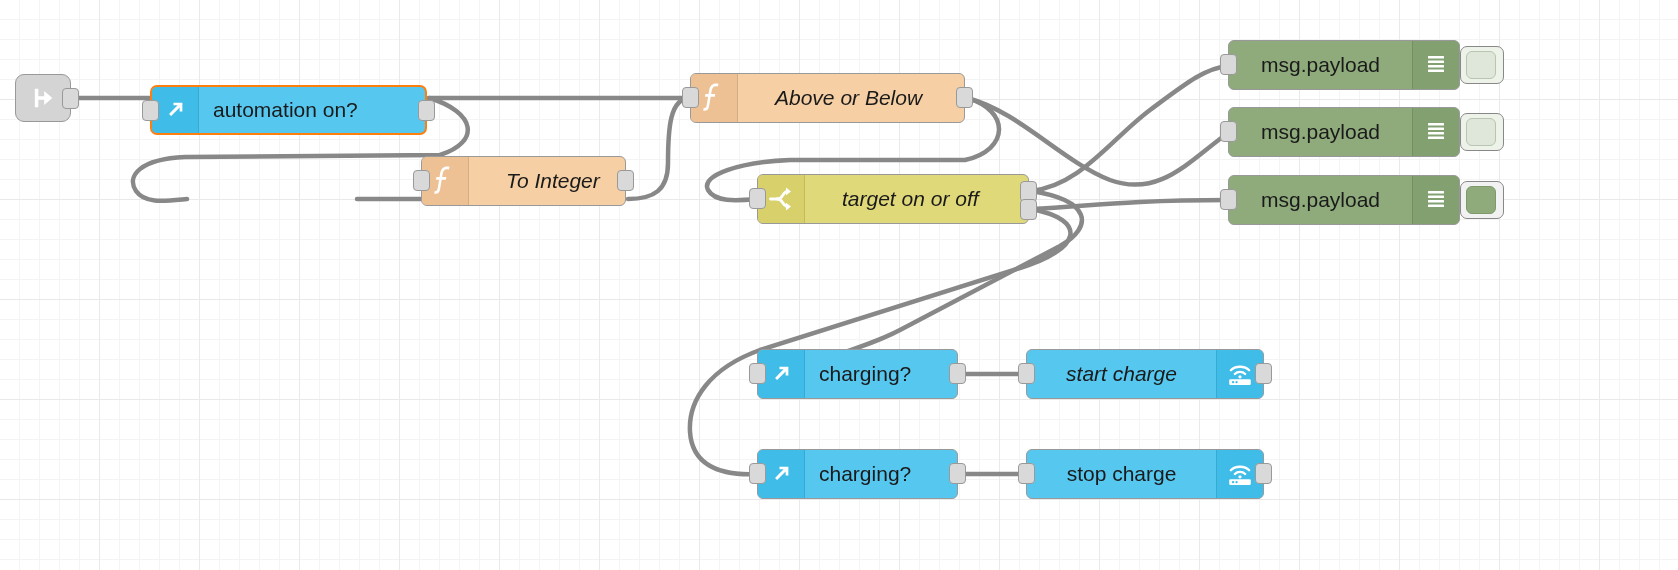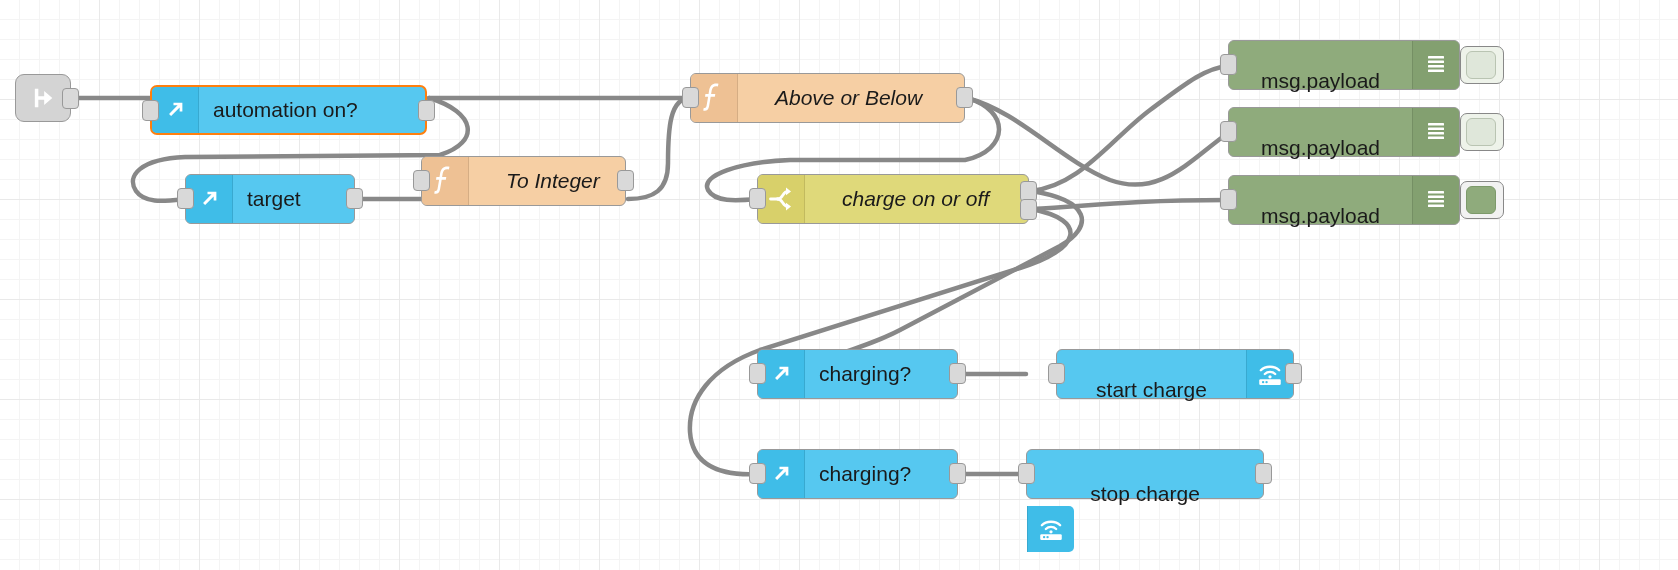--- a/index.html
+++ b/index.html
@@ -53,21 +53,21 @@
     border-radius:0 5px 5px 0;
   }
   .n-label{
     flex:1 1 auto;
     display:flex;align-items:center;
     padding:0 14px;
     font-size:21px;
     color:#1a1a1a;
     white-space:nowrap;
   }
-  .n-label.center{justify-content:center;margin-top:32px;}
+  .n-label.center{justify-content:center;}
   .n-label.italic{font-style:italic;padding-left:37px;}
   .port{
     position:absolute;
     width:17px;height:21px;
     background:#d9d9d9;
     border:1px solid #999;
     border-radius:4px;
     box-sizing:border-box;
   }
   .port.in{left:-9px;}
@@ -162,30 +162,20 @@
     <div class="n-icon c-blue-dark">
       <svg class="icn" width="26" height="26" viewBox="0 0 24 24">
         <path fill="#ffffff" d="M6.5 15.6 L14.4 7.7 L10.6 7.7 L10.6 5.2 L18.8 5.2 L18.8 13.4 L16.3 13.4 L16.3 9.6 L8.4 17.5 Z"></path>
       </svg>
     </div>
     <div class="n-label">automation on?</div>
     <span class="port in" style="top:13px;left:-10px;"></span>
     <span class="port out" style="top:13px;right:-10px;"></span>
   </div>
 
-  <div class="node c-blue" style="left:185px;top:174px;width:170px;height:50px;">
-    <div class="n-icon c-blue-dark">
-      <svg class="icn" width="26" height="26" viewBox="0 0 24 24">
-        <path fill="#ffffff" d="M6.5 15.6 L14.4 7.7 L10.6 7.7 L10.6 5.2 L18.8 5.2 L18.8 13.4 L16.3 13.4 L16.3 9.6 L8.4 17.5 Z"></path>
-      </svg>
-    </div>
-    <div class="n-label">target</div>
-    <span class="port in" style="top:13px;"></span>
-    <span class="port out" style="top:13px;"></span>
-  </div>
 
   <div class="node c-orange" style="left:421px;top:156px;width:205px;height:50px;">
     <div class="n-icon c-orange-dark">
       <svg class="icn" width="26" height="30" viewBox="0 0 24 28">
         <path fill="#ffffff" d="M15.6 3.2 C12.6 2.3 10.4 3.7 9.9 6.8 L9.3 10.3 L13.2 10.3 L12.8 12.9 L8.9 12.9 L7.4 21.6 C6.8 25.1 4.7 26.6 1.9 25.7 L2.5 23.1 C4 23.6 4.8 22.9 5.1 21.1 L6.5 12.9 L3.6 12.9 L4 10.3 L6.9 10.3 L7.5 6.6 C8.2 2.2 11.3 -0.4 16.2 0.7 Z"></path>
       </svg>
     </div>
     <div class="n-label italic">To Integer</div>
     <span class="port in" style="top:13px;"></span>
     <span class="port out" style="top:13px;"></span>
@@ -207,21 +197,21 @@
       <svg class="icn" width="28" height="28" viewBox="0 0 24 24">
         <g fill="none" stroke="#ffffff" stroke-width="2.4" stroke-linecap="round" stroke-linejoin="round">
           <path d="M3 12 L9 12"></path>
           <path d="M9 12 C14 12 13 5.5 18 5.5"></path>
           <path d="M9 12 C14 12 13 18.5 18 18.5"></path>
         </g>
         <path fill="#ffffff" d="M16.3 2.2 L20.6 5.5 L16.3 8.8 Z"></path>
         <path fill="#ffffff" d="M16.3 15.2 L20.6 18.5 L16.3 21.8 Z"></path>
       </svg>
     </div>
-    <div class="n-label italic">charge on or off</div>
+    <div class="n-label italic">target on or off</div>
     <span class="port in" style="top:13px;"></span>
     <span class="port out" style="top:6px;"></span>
     <span class="port out" style="top:24px;"></span>
   </div>
 
   <div class="node c-green" style="left:1228px;top:40px;width:232px;height:50px;">
     <div class="n-label center">msg.payload</div>
     <div class="n-icon right c-green-dark">
       <svg class="icn" width="24" height="24" viewBox="0 0 24 24">
         <g fill="#ffffff">
@@ -278,21 +268,21 @@
     <div class="n-icon c-blue-dark">
       <svg class="icn" width="26" height="26" viewBox="0 0 24 24">
         <path fill="#ffffff" d="M6.5 15.6 L14.4 7.7 L10.6 7.7 L10.6 5.2 L18.8 5.2 L18.8 13.4 L16.3 13.4 L16.3 9.6 L8.4 17.5 Z"></path>
       </svg>
     </div>
     <div class="n-label">charging?</div>
     <span class="port in" style="top:13px;"></span>
     <span class="port out" style="top:13px;"></span>
   </div>
 
-  <div class="node c-blue" style="left:1056px;top:349px;width:238px;height:50px;">
+  <div class="node c-blue" style="left:1026px;top:349px;width:238px;height:50px;font-style:italic;">
     <div class="n-label center">start charge</div>
     <div class="n-icon right c-blue-dark">
       <svg class="icn" width="28" height="26" viewBox="0 0 26 24">
         <g fill="none" stroke="#ffffff" stroke-width="2.2" stroke-linecap="round">
           <path d="M4.5 8.5 C8.5 4.2 17.5 4.2 21.5 8.5"></path>
           <path d="M8.2 12 C10.8 9.4 15.2 9.4 17.8 12"></path>
         </g>
         <circle cx="13" cy="14.6" r="1.5" fill="#ffffff"></circle>
         <rect x="3" y="16.8" width="20" height="5.4" rx="1.2" fill="#ffffff"></rect>
         <circle cx="6.6" cy="19.5" r="1.1" fill="#3fbde8"></circle>
@@ -307,21 +297,21 @@
     <div class="n-icon c-blue-dark">
       <svg class="icn" width="26" height="26" viewBox="0 0 24 24">
         <path fill="#ffffff" d="M6.5 15.6 L14.4 7.7 L10.6 7.7 L10.6 5.2 L18.8 5.2 L18.8 13.4 L16.3 13.4 L16.3 9.6 L8.4 17.5 Z"></path>
       </svg>
     </div>
     <div class="n-label">charging?</div>
     <span class="port in" style="top:13px;"></span>
     <span class="port out" style="top:13px;"></span>
   </div>
 
-  <div class="node c-blue" style="left:1026px;top:449px;width:238px;height:50px;flex-direction:column;">
+  <div class="node c-blue" style="left:1026px;top:449px;width:238px;height:50px;">
     <div class="n-label center">stop charge</div>
     <div class="n-icon right c-blue-dark">
       <svg class="icn" width="28" height="26" viewBox="0 0 26 24">
         <g fill="none" stroke="#ffffff" stroke-width="2.2" stroke-linecap="round">
           <path d="M4.5 8.5 C8.5 4.2 17.5 4.2 21.5 8.5"></path>
           <path d="M8.2 12 C10.8 9.4 15.2 9.4 17.8 12"></path>
         </g>
         <circle cx="13" cy="14.6" r="1.5" fill="#ffffff"></circle>
         <rect x="3" y="16.8" width="20" height="5.4" rx="1.2" fill="#ffffff"></rect>
         <circle cx="6.6" cy="19.5" r="1.1" fill="#3fbde8"></circle>

